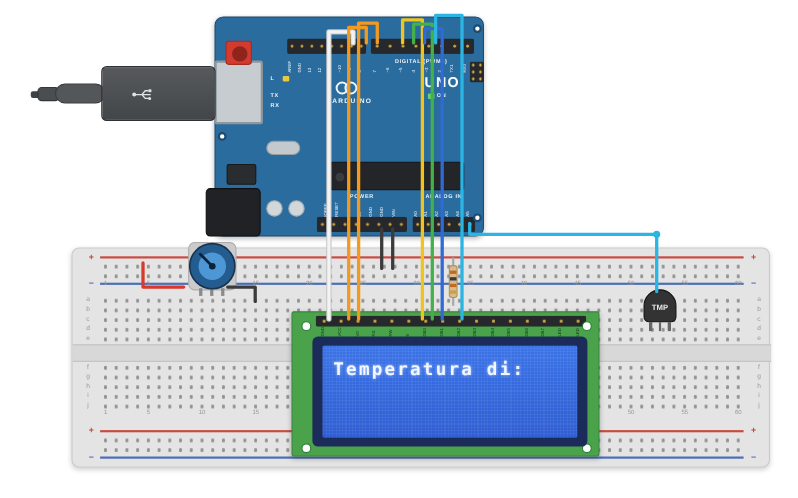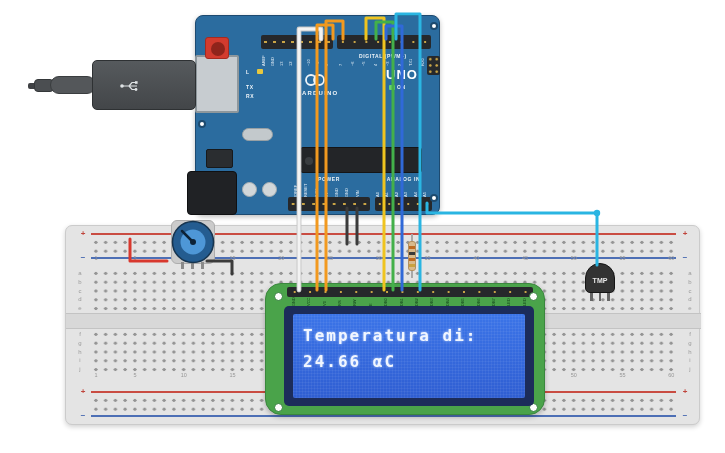--- a/index.html
+++ b/index.html
@@ -50,21 +50,21 @@
 
   
   .usb-part{position:absolute;z-index:5}
   .usb-plug{left:92px;top:60px;width:104px;height:50px;background:linear-gradient(180deg,#565a5d,#434649);border:1.5px solid #2e3133;border-radius:5px}
   .usb-cable-mid{left:50px;top:76px;width:46px;height:18px;background:#54575a;border:1px solid #3a3d3f;border-radius:9px}
   .usb-tip{left:34px;top:79px;width:20px;height:13px;background:#4b4e51;border:1px solid #343739;border-radius:4px}
   .usb-nub{left:28px;top:83px;width:8px;height:6px;background:#3f4144;border-radius:2px}
 
   
   .lcd{position:absolute;left:265px;top:283px;width:280px;height:132px;background:#4aa34a;
-    border:1.5px solid #3a873d;border-radius:16px;box-shadow:0 2px 5px rgba(0,0,0,.25);z-index:3}
+    border:1.5px solid #3a873d;border-radius:2px;box-shadow:0 2px 5px rgba(0,0,0,.25);z-index:3}
   .lcd-strip{position:absolute;left:21px;top:3px;width:246px;height:10px;background:#26282b;border-radius:2px;
     background-image:radial-gradient(circle,#caa546 1.2px,rgba(0,0,0,0) 1.5px);background-size:15.4px 10px}
   .lcd-hole{position:absolute;width:9px;height:9px;border-radius:50%;background:#fdfdfd;border:1.5px solid #2e7d37}
   .lcd-bezel{position:absolute;left:18px;top:22px;width:250px;height:100px;background:#1c2c5a;border-radius:5px}
   .lcd-screen{position:absolute;left:9px;top:8px;width:232px;height:84px;border-radius:2px;
     background-image:repeating-linear-gradient(0deg,rgba(255,255,255,.05) 0 1px,rgba(0,0,0,0) 1px 3px),
       repeating-linear-gradient(90deg,rgba(255,255,255,.05) 0 1px,rgba(0,0,0,0) 1px 3px),
       linear-gradient(180deg,#3b74e8,#2f5ed2)}
   .lcd-line{position:absolute;left:10px;font-family:"DejaVu Sans Mono",monospace;font-weight:bold;
     font-size:16px;letter-spacing:2px;color:#f1f6ff;text-shadow:0 0 3px rgba(190,215,255,.9);white-space:pre;line-height:1}
@@ -264,21 +264,20 @@
 
   <div class="lcd" id="lcd">
     <div class="lcd-strip"></div>
     <div class="lcd-hole" style="left:8px;top:8px"></div>
     <div class="lcd-hole" style="left:263px;top:8px"></div>
     <div class="lcd-hole" style="left:8px;top:119px"></div>
     <div class="lcd-hole" style="left:263px;top:119px"></div>
     <div class="lcd-bezel">
       <div class="lcd-screen">
         <div class="lcd-line l1">Temperatura di:</div>
-        <div class="lcd-line l2">24.66 αC</div>
       </div>
     </div>
   <span class="pin-label lcd-pin" style="left: 25.7px; top: 13px;">GND</span>
       <span class="pin-label lcd-pin" style="left: 41.1px; top: 13px;">VCC</span>
       <span class="pin-label lcd-pin" style="left: 56.5px; top: 13px;">V0</span>
       <span class="pin-label lcd-pin" style="left: 71.9px; top: 13px;">RS</span>
       <span class="pin-label lcd-pin" style="left: 87.3px; top: 13px;">RW</span>
       <span class="pin-label lcd-pin" style="left: 102.7px; top: 13px;">E</span>
       <span class="pin-label lcd-pin" style="left: 118.1px; top: 13px;">DB0</span>
       <span class="pin-label lcd-pin" style="left: 133.5px; top: 13px;">DB1</span>

